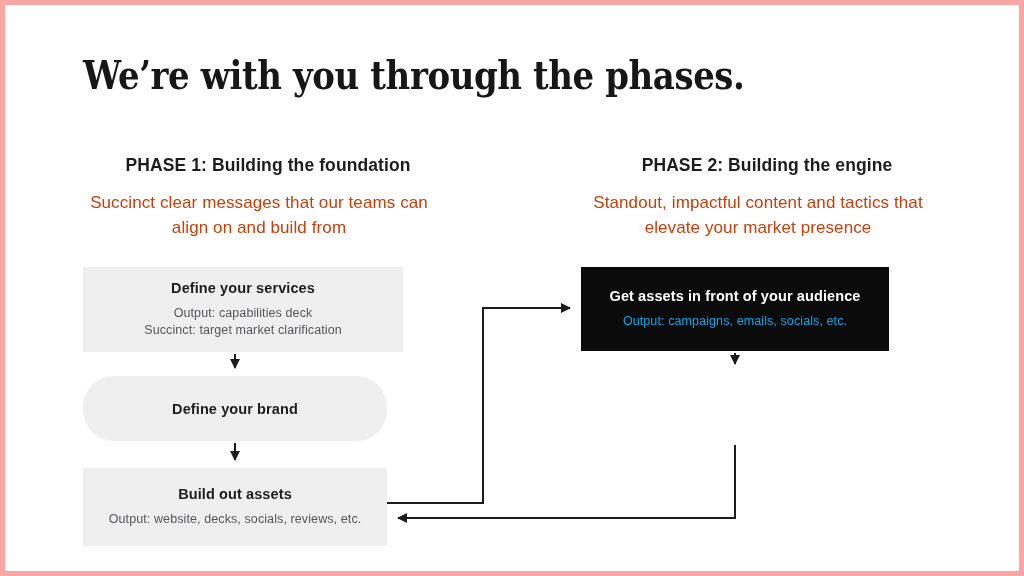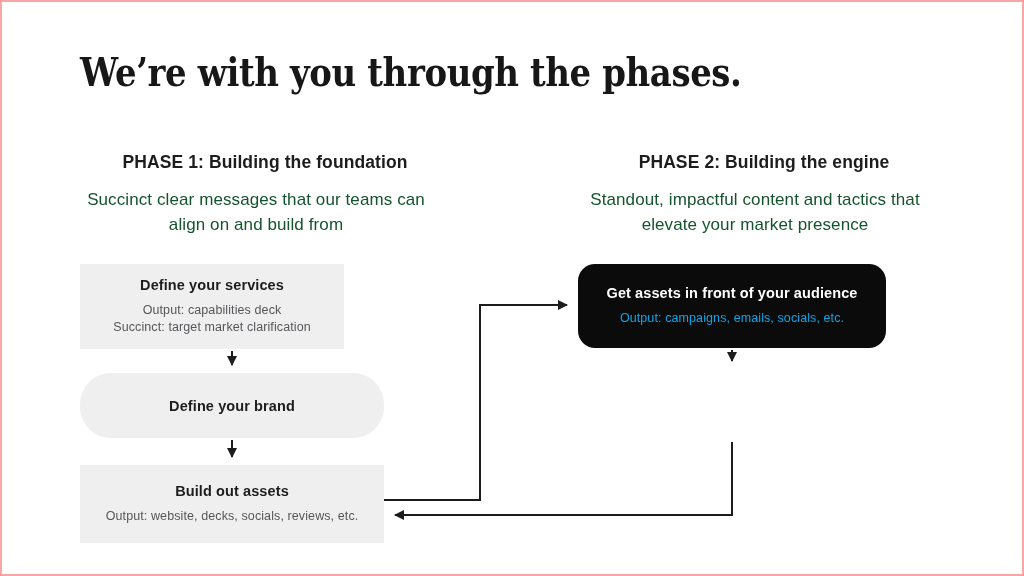--- a/index.html
+++ b/index.html
@@ -1,21 +1,21 @@
 <!DOCTYPE html>
 <html><head>
 <meta charset="utf-8">
 <style>
   html, body { margin: 0; padding: 0; background: #ffffff; }
   .slide {
     position: relative;
     width: 1024px;
     height: 576px;
     box-sizing: border-box;
-    border: 2px solid #fca5a5;
+    border: 5px solid #fca5a5;
     background: #ffffff;
     font-family: "Liberation Sans", sans-serif;
     overflow: hidden;
   }
   .title {
     position: absolute;
     left: 78px;
     top: 50px;
     margin: 0;
     font-family: "DejaVu Serif", serif;
@@ -36,52 +36,52 @@
     font-size: 17.5px;
     font-weight: 700;
     color: #1d1d1e;
     letter-spacing: 0.1px;
   }
   .phase-desc {
     margin: 14px 0 0 0;
     max-width: 352px;
     font-size: 17px;
     line-height: 25px;
-    color: #14532d;
+    color: #c2410c;
     letter-spacing: 0.1px;
   }
   .box {
     position: absolute;
     display: flex;
     flex-direction: column;
     align-items: center;
     justify-content: center;
     gap: 9px;
     text-align: center;
     box-sizing: border-box;
     padding: 4px 10px;
   }
   .box.light { background: #f0efef; }
-  .box.dark  { background: #0b0b0b; border-radius: 17px; }
+  .box.dark  { background: #0b0b0b; }
   .box-title {
     font-size: 14.5px;
     font-weight: 700;
     letter-spacing: 0.1px;
     color: #1d1d1e;
   }
   .box.dark .box-title { color: #ffffff; }
   .box-lines { line-height: 17px; }
   .box-line {
     font-size: 12.5px;
     color: #55565a;
     letter-spacing: 0.1px;
   }
   .box.dark .box-line { color: #0ea5e9; }
 
-  .step1 { left: 78px;  top: 262px; width: 264px; height: 85px; }
+  .step1 { left: 78px;  top: 262px; width: 320px; height: 85px; }
   .step2 { left: 78px;  top: 371px; width: 304px; height: 65px; border-radius: 31px; }
   .step3 { left: 78px;  top: 463px; width: 304px; height: 78px; }
   .step4 { left: 576px; top: 262px; width: 308px; height: 84px; }
   .step5 { left: 576px; top: 366px; width: 308px; height: 72px; }
 
   .connectors {
     position: absolute;
     left: 0; top: 0;
     width: 1024px; height: 576px;
     pointer-events: none;

